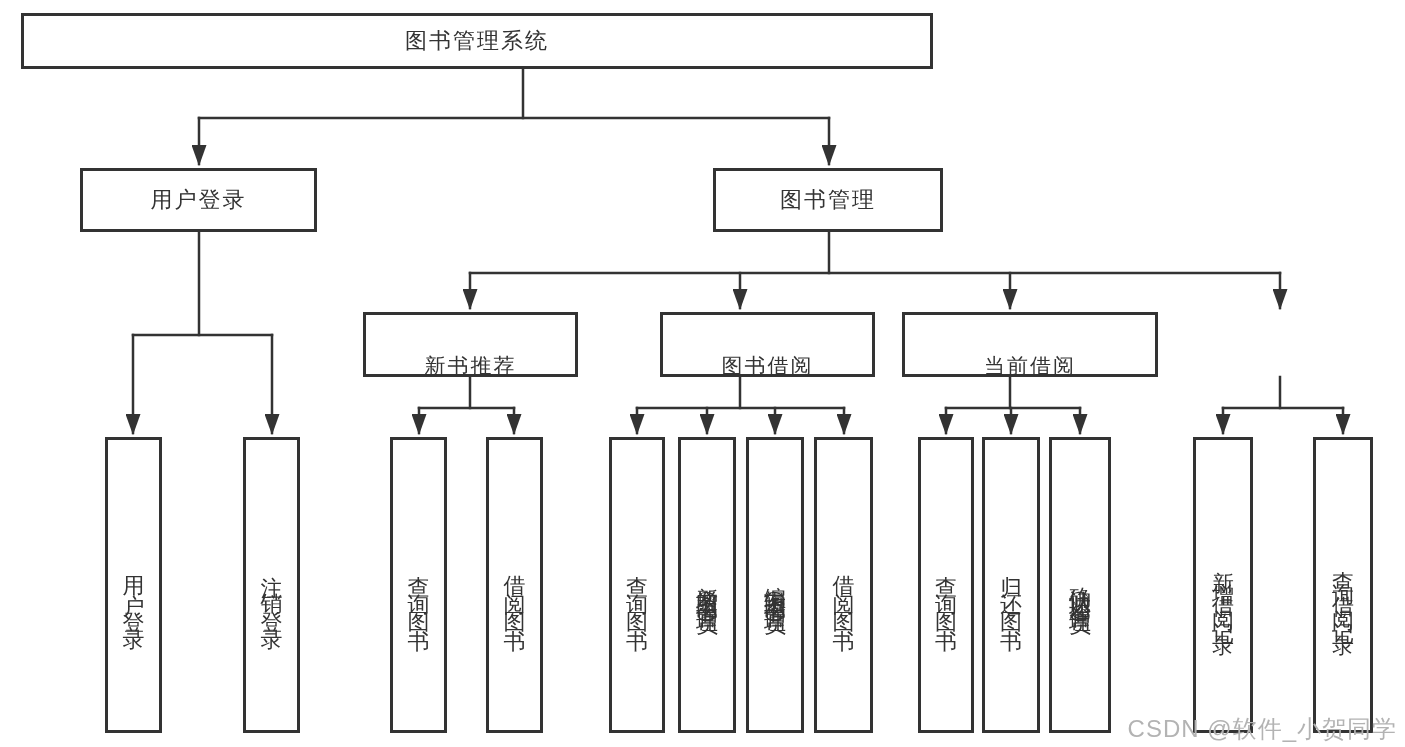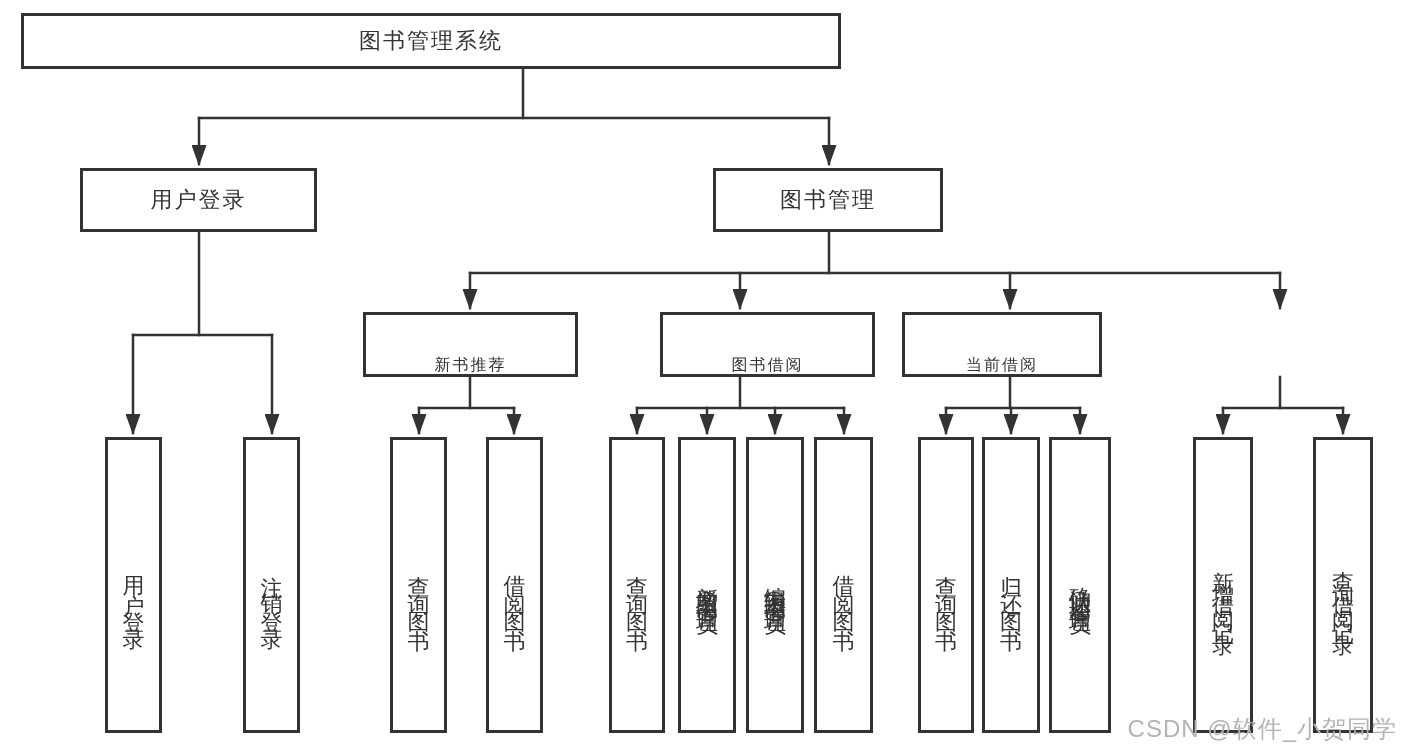--- a/index.html
+++ b/index.html
@@ -19,24 +19,24 @@
     display:flex;align-items:center;justify-content:center;
     color:#333333;
     z-index:2;
   }
   .hlabel{
     font-size:22px;
     letter-spacing:2px;
     white-space:nowrap;
     color:#333333;
   }
-  .root-node{left:21px;top:13px;width:820px;height:56px;}
+  .root-node{left:21px;top:13px;width:912px;height:56px;}
   .l2-node{top:168px;height:64px;}
   .l3-node{top:312px;height:65px;}
-  .l3-node .hlabel{font-size:16px;margin-top:42px;}
+  .l3-node .hlabel{font-size:21px;margin-top:42px;}
   .vbox{top:437px;height:296px;}
   .vlabel{
     writing-mode:vertical-rl;
     font-size:22px;
     line-height:1;
     color:#333333;
   }
   #watermark{
     position:absolute;
     top:713px;right:8px;
@@ -112,21 +112,21 @@
   <div class="node l2-node" style="left:713px;width:230px;">
     <span class="hlabel">图书管理</span>
   </div>
 
   <div class="node l3-node" style="left:363px;width:215px;">
     <span class="hlabel">新书推荐</span>
   </div>
   <div class="node l3-node" style="left:660px;width:215px;">
     <span class="hlabel">图书借阅</span>
   </div>
-  <div class="node l3-node" style="left:902px;width:200px;justify-content:center;">
+  <div class="node l3-node" style="left:902px;width:256px;justify-content:center;">
     <span class="hlabel">当前借阅</span>
   </div>
 
   <div class="node vbox" style="left:105px;width:57px;">
     <span class="vlabel" style="letter-spacing: 18px; padding-top: 18px;">用户登录</span>
   </div>
   <div class="node vbox" style="left:243px;width:57px;">
     <span class="vlabel" style="letter-spacing: 18px; padding-top: 18px;">注销登录</span>
   </div>
 

